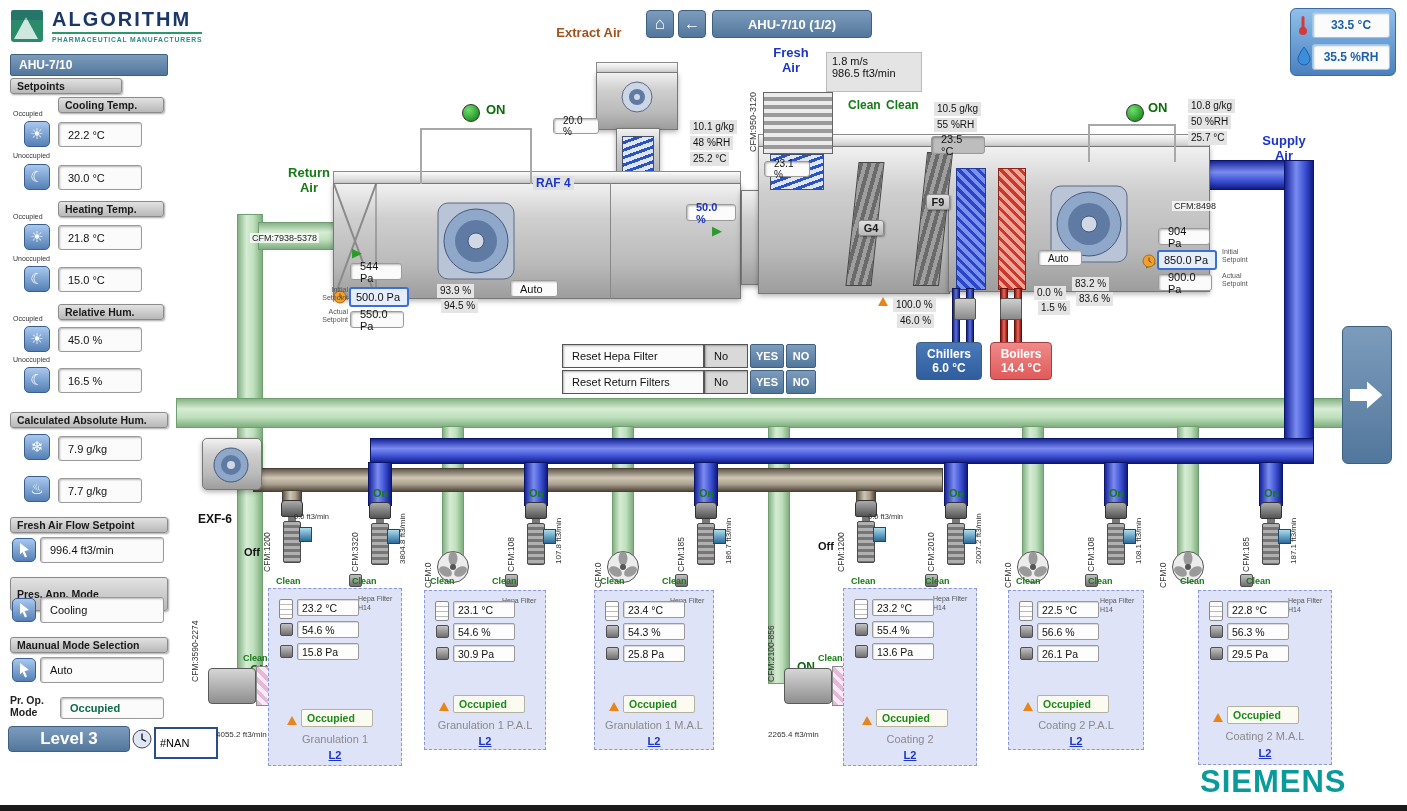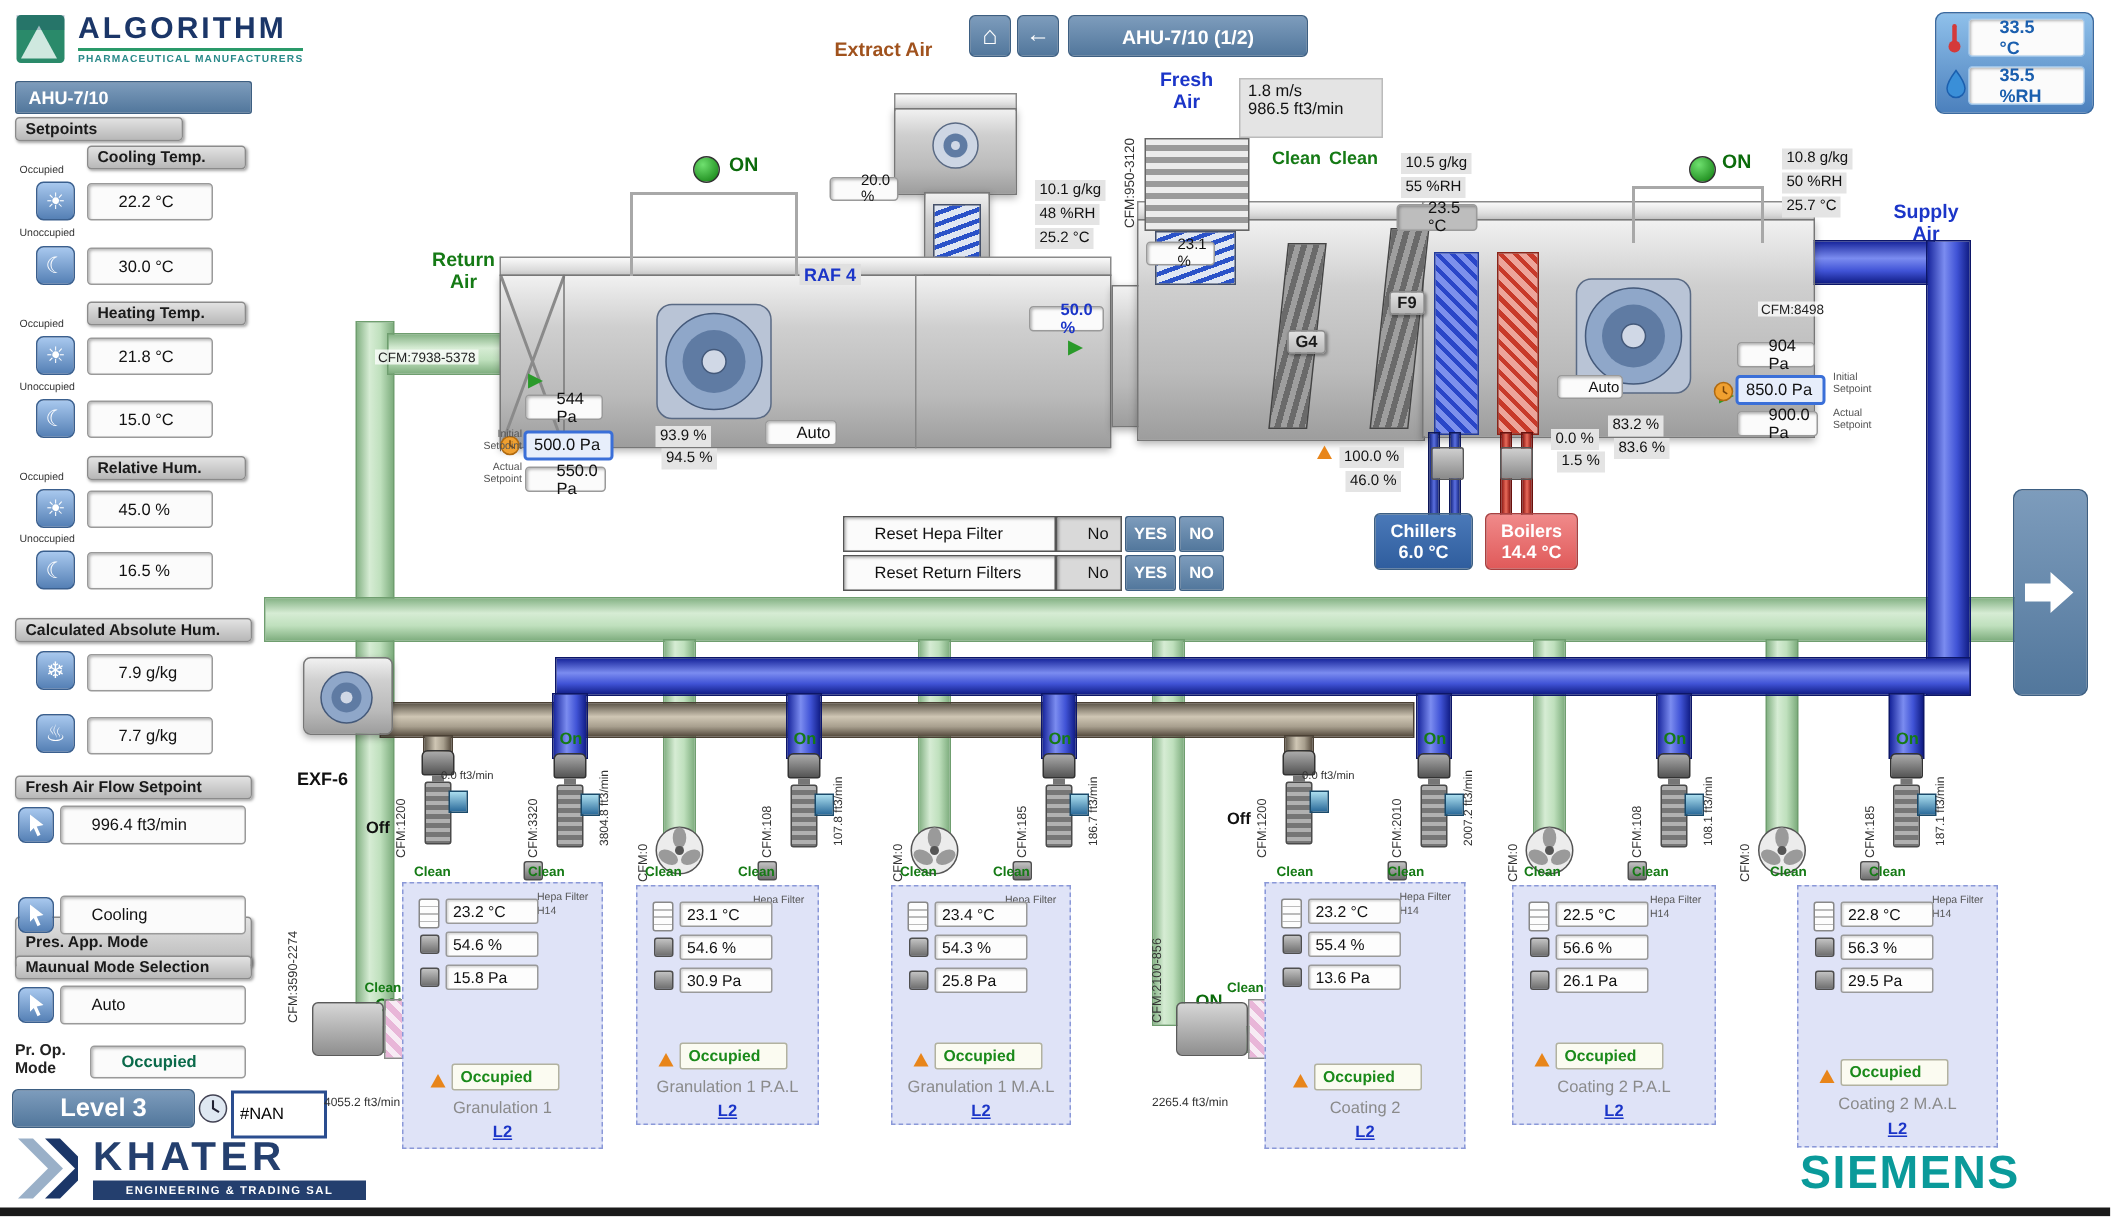--- a/index.html
+++ b/index.html
@@ -1,20 +1,20 @@
 <!DOCTYPE html>
 <html><head>
 <meta charset="utf-8">
 <style>
   html,body{margin:0;padding:0;background:#fff;font-family:"Liberation Sans",sans-serif;}
   .stage{position:relative;width:1407px;height:811px;background:#fff;overflow:hidden;}
   .a{position:absolute;}
   .f{display:flex;align-items:center;}
   
-  .chip{background:#fbfbfb;border:1px solid #9a9a9a;border-radius:3px;box-shadow:inset 1px 1px 2px rgba(0,0,0,.28);font-size:11px;color:#111;display:flex;align-items:center;padding:0 20px;box-sizing:border-box;}
+  .chip{background:#fbfbfb;border:1px solid #9a9a9a;border-radius:3px;box-shadow:inset 1px 1px 2px rgba(0,0,0,.28);font-size:11px;color:#111;display:flex;align-items:center;padding:0 9px;box-sizing:border-box;}
   .chipB{background:#e7eefb;border:2px solid #3a6fd8;border-radius:3px;font-size:11px;color:#111;display:flex;align-items:center;padding:0 5px;box-sizing:border-box;}
   .graybtn{background:linear-gradient(#e2e2e2,#b8b8b8);border:1px solid #8b8b8b;border-radius:3px;font-size:10.5px;font-weight:bold;color:#1a1a1a;display:flex;align-items:center;padding:0 6px;box-shadow:1px 1px 2px rgba(0,0,0,.35);box-sizing:border-box;}
   .steel{background:linear-gradient(#7d9cbc,#52779c);border:1px solid #3d5f82;color:#fff;border-radius:4px;display:flex;align-items:center;justify-content:center;font-weight:bold;box-sizing:border-box;}
   .iconsq{width:26px;height:26px;border-radius:5px;background:linear-gradient(#a8c8ee,#5580b5);border:1px solid #3a5f8e;color:#fff;display:flex;align-items:center;justify-content:center;font-size:15px;box-sizing:border-box;}
   .pct{font-size:10px;color:#111;background:#e4e4e4;padding:0 3px;line-height:14px;}
   .tinycap{font-size:7px;color:#555;line-height:1.15;}
   .gl{color:#157a15;font-weight:bold;}
   .bl{color:#1b35c8;font-weight:bold;}
   .brn{color:#a0521d;font-weight:bold;}
   .v{writing-mode:vertical-rl;transform:rotate(180deg);font-size:8.5px;color:#333;}
@@ -314,21 +314,21 @@
   <div class="a chip" style="left:58px;top:478px;width:84px;height:25px">7.7 g/kg</div>
 
   <div class="a graybtn" style="left:10px;top:517px;width:158px;height:16px">Fresh Air Flow Setpoint</div>
   <div class="a iconsq" style="left:12px;top:538px;width:24px;height:24px">
       <svg width="14" height="16">
         <path d="M3 1 L12 8 L7.5 9 L10 14.5 L8 15.5 L5.5 10 L3 12.5 Z" fill="#fff"></path>
       </svg>
     </div>
   <div class="a chip" style="left:40px;top:537px;width:124px;height:26px">996.4 ft3/min</div>
 
-  <div class="a graybtn" style="left:10px;top:611px;width:158px;height:34px">Pres. App. Mode</div>
+  <div class="a graybtn" style="left:10px;top:577px;width:158px;height:34px">Pres. App. Mode</div>
   <div class="a iconsq" style="left:12px;top:598px;width:24px;height:24px">
       <svg width="14" height="16">
         <path d="M3 1 L12 8 L7.5 9 L10 14.5 L8 15.5 L5.5 10 L3 12.5 Z" fill="#fff"></path>
       </svg>
     </div>
   <div class="a chip" style="left:40px;top:597px;width:124px;height:26px">Cooling</div>
 
   <div class="a graybtn" style="left:10px;top:637px;width:158px;height:16px">Maunual Mode Selection</div>
   <div class="a iconsq" style="left:12px;top:658px;width:24px;height:24px">
       <svg width="14" height="16">
@@ -589,26 +589,16 @@
     <div class="a sens" style="left:11px;top:34px"></div>
     <div class="rchip" style="left:28px;top:32px;width:62px">56.3 %</div>
     <div class="a sens" style="left:11px;top:56px"></div>
     <div class="rchip" style="left:28px;top:54px;width:62px">29.5 Pa</div>
     <div class="a tri" style="left:14px;bottom:42px"></div>
     <div class="occhip" style="left:28px;bottom:40px;width:72px">Occupied</div>
     <div class="rname" style="bottom:22px">Coating 2 M.A.L</div>
     <div class="a rlink" style="bottom:5px;left:0;width:100%;text-align:center">L2</div>
   </div>
 
-  <div class="a f" style="left:8px;top:756px">
-    <svg width="46" height="46">
-        <polygon points="4,3 24,23 4,43 14,43 34,23 14,3" fill="#9ab0c8"></polygon>
-        <polygon points="22,3 42,23 22,43 32,43 44,31 44,15 32,3" fill="#1b3668"></polygon>
-      </svg>
-    <div style="margin-left:8px">
-      <div style="font-size:27px;font-weight:bold;color:#243f6e;letter-spacing:3px;line-height:1">KHATER</div>
-      <div style="margin-top:2px;background:#243f6e;color:#fff;font-size:7.5px;font-weight:bold;letter-spacing:1px;text-align:center;padding:2px 4px;width:182px;box-sizing:border-box">ENGINEERING &amp; TRADING SAL</div>
-    </div>
-  </div>
   <div class="a" style="left:1200px;top:764px;font-size:31px;font-weight:bold;color:#0a9a9a;letter-spacing:1px">SIEMENS</div>
   <div class="a" style="left:0;top:805px;width:1407px;height:6px;background:#1a1a1a"></div>
 
 </div>
 
 </body></html>

